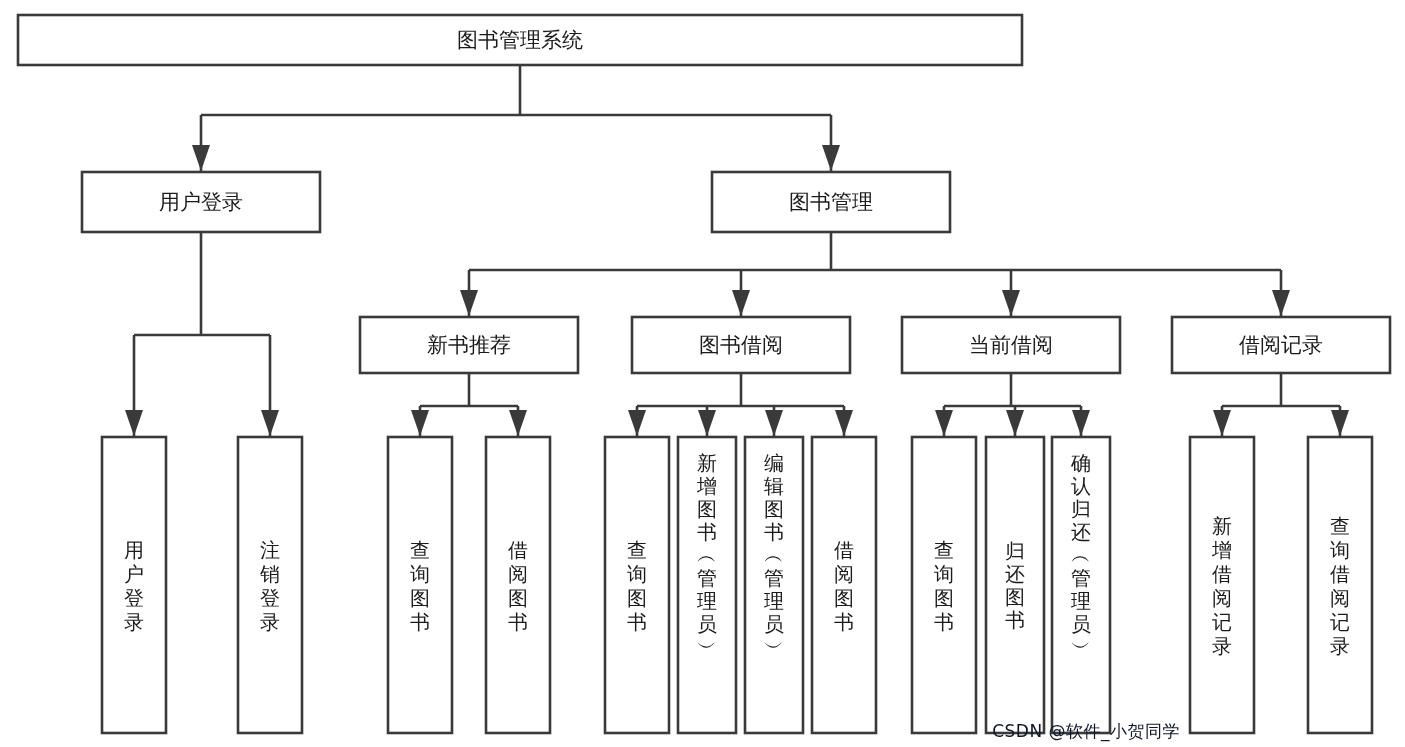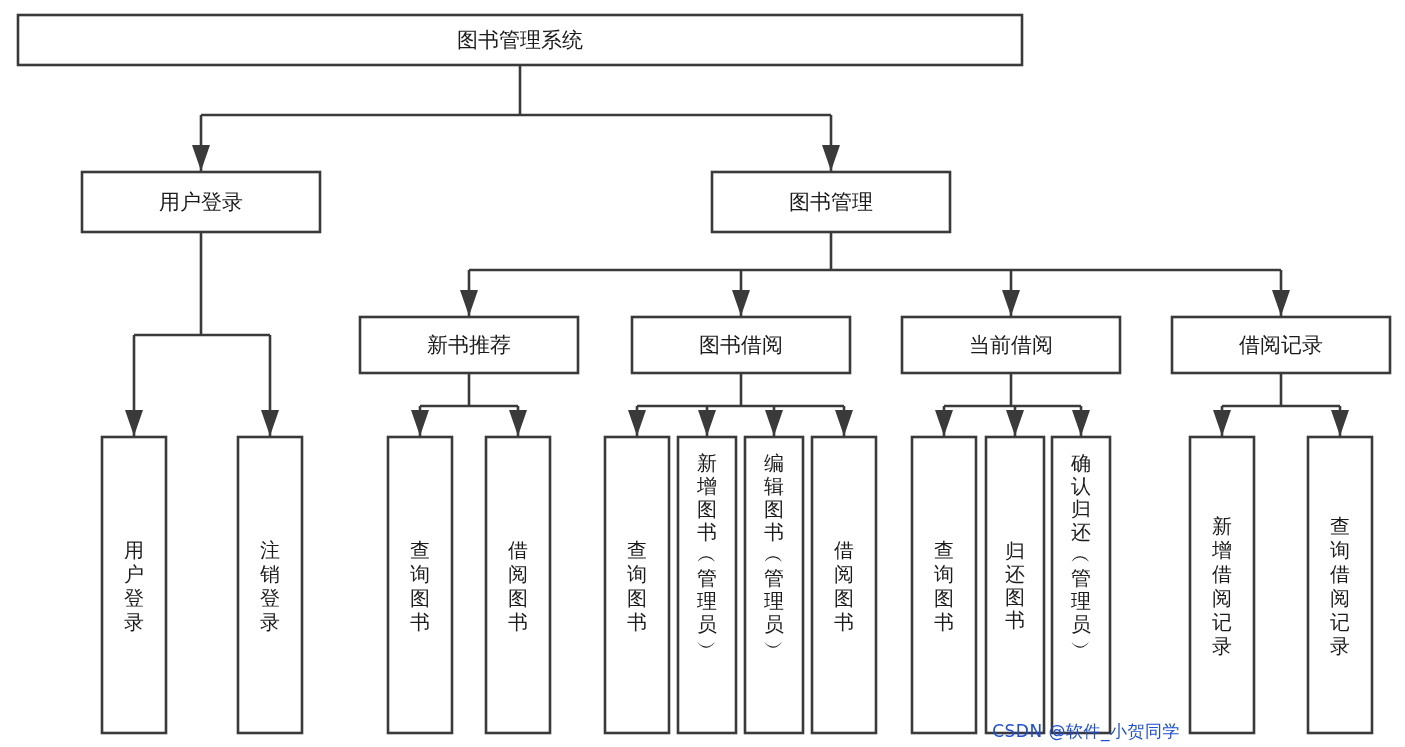--- a/index.html
+++ b/index.html
@@ -54,21 +54,21 @@
   .arrow-head {
     fill: #3a3a3a;
     stroke: none;
   }
   .watermark {
     position: absolute;
     right: 8px;
     bottom: 4px;
     font-family: "DejaVu Sans", "Liberation Sans", sans-serif;
     font-size: 17px;
-    color: #1d4ed8;
+    color: #0f172a;
     letter-spacing: 0.5px;
     white-space: nowrap;
     user-select: none;
   }
 </style>
 </head>
 <body>
 
 <div id="diagram-root">
   <svg class="diagram-canvas" viewBox="0 0 1405 747">

